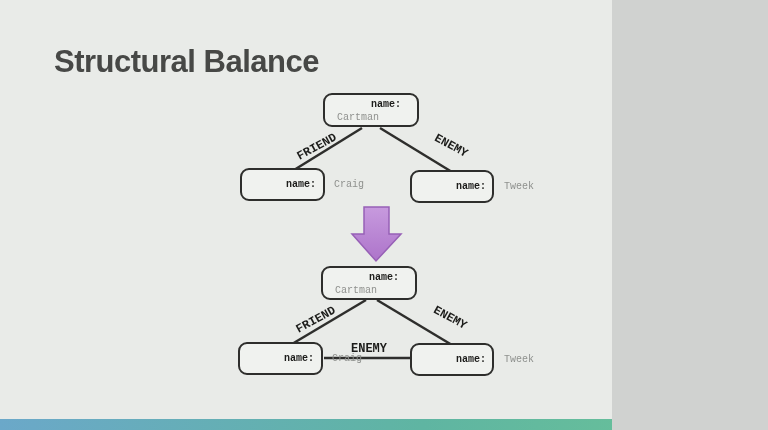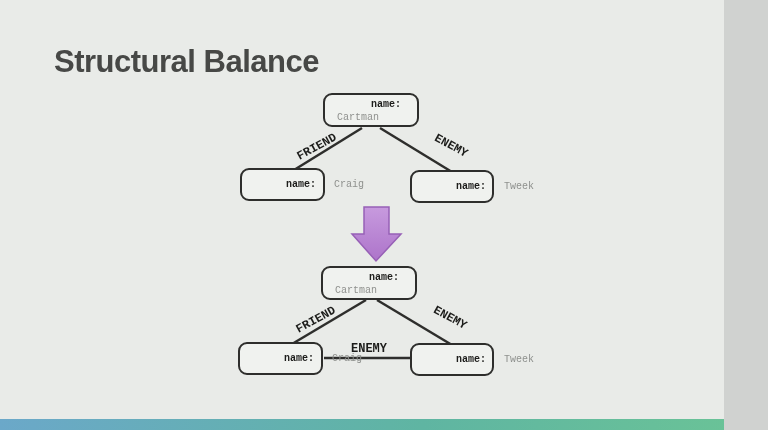--- a/index.html
+++ b/index.html
@@ -1,17 +1,17 @@
 <!DOCTYPE html>
 <html><head>
 <meta charset="utf-8">
 <style>
   html,body{margin:0;padding:0;background:#d0d2d0;}
   #slide{
-    position:relative;width:724px;height:430px;
+    position:relative;width:612px;height:430px;
     background:#e9ebe8;overflow:hidden;
     font-family:"Liberation Sans",sans-serif;
   }
   .slide-title{
     position:absolute;left:54px;top:44px;
     font-size:31px;font-weight:bold;color:#474846;
     letter-spacing:-0.5px;
   }
   
   .node{

